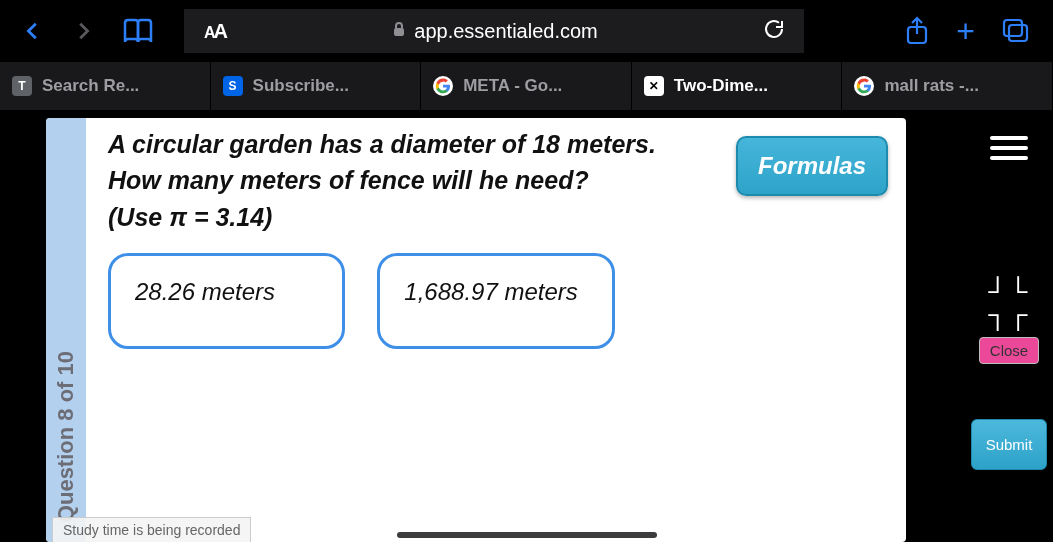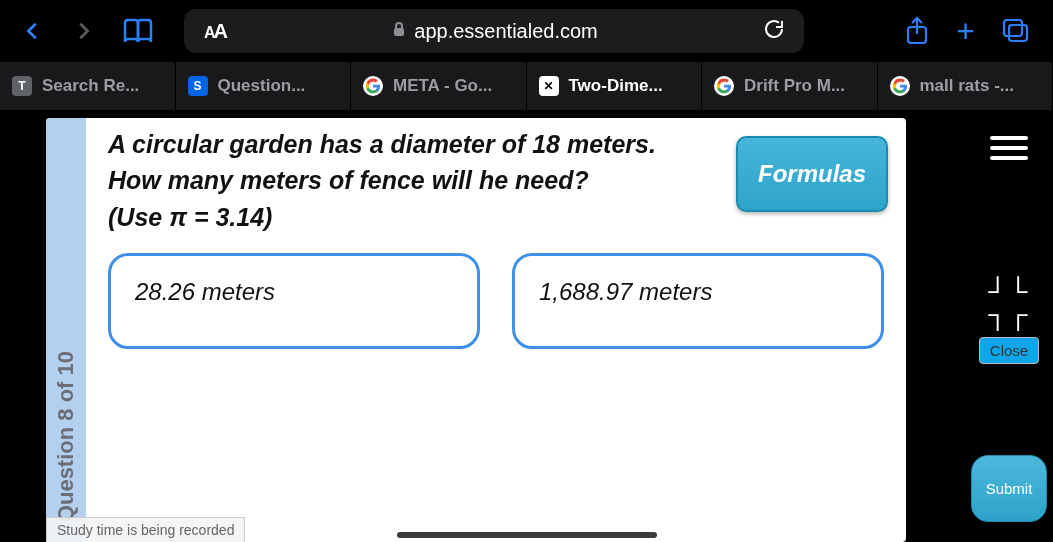--- a/index.html
+++ b/index.html
@@ -26,21 +26,21 @@
   .fwd-arrow path { stroke: #5a5a5e; }
 
   .book-icon { width: 60px; display:flex; justify-content:center; align-items:center; }
   .book-icon svg { stroke:#2d7ff9; }
 
   .url-bar {
     margin-left: 16px;
     flex: 0 0 620px;
     height: 44px;
     background: #1c1c1e;
-    border-radius: 12px;
+    border-radius: 0;
     display: flex;
     align-items: center;
     position: relative;
     color: #fff;
   }
   .aa-btn { padding: 0 20px; font-size: 20px; font-weight: 600; color: #fff; letter-spacing: -2px;}
   .url-center { flex:1; display:flex; justify-content:center; align-items:center; gap:8px;}
   .url-center .lock { color:#8e8e93; font-size:16px; }
   .url-text { color:#fff; font-size:20px; }
   .reload-btn { padding: 0 18px; }
@@ -134,30 +134,30 @@
   .question-text .pi-line { font-weight: 700; }
 
   .formulas-btn {
     position: absolute;
     right: 18px;
     top: 18px;
     background: linear-gradient(#46b6da, #2ea3c9);
     color: #fff;
     font-size: 24px;
     font-weight: 700;
-    padding: 22px 20px;
+    padding: 14px 20px;
     border-radius: 10px;
     border: 2px solid #1d8bae;
     box-shadow: 0 2px 4px rgba(0,0,0,0.3);
   }
 
   .answers {
     margin-top: 18px;
     display: grid;
-    grid-template-columns: 1fr 1fr;
+    grid-template-columns: 1fr 1fr 1fr;
     gap: 24px 32px;
   }
   .answer {
     border: 3px solid #3e8fe8;
     border-radius: 20px;
     padding: 22px 24px 40px 24px;
     font-size: 24px;
     color: #111;
     background: #fff;
     min-height: 96px;
@@ -176,41 +176,41 @@
   .hamburger { color:#fff; display:flex; flex-direction:column; gap:6px; width:38px; }
   .hamburger div { height:4px; background:#fff; border-radius:2px; }
 
   .fullscreen-close {
     margin-top: 120px;
     text-align: center;
   }
   .fs-icon { color:#fff; font-size:26px; letter-spacing:2px; line-height:0.9;}
   .close-btn {
     margin-top: 10px;
-    background: #0ea5e9;
+    background: #ec4899;
     font-size: 15px;
     padding: 4px 10px;
     border-radius: 4px;
     border: 1px solid #bcbcbc;
     color:#333;
   }
 
   .submit-btn {
-    margin-top: 91px;
+    margin-top: 55px;
     background: linear-gradient(#4db8dc, #2da2c9);
     color: #fff;
     font-size: 15px;
-    padding: 24px 14px;
-    border-radius: 17px;
+    padding: 16px 14px;
+    border-radius: 6px;
     border: 1px solid #1d8bae;
   }
 
   .study-note {
     position: absolute;
-    left: 46px;
+    left: 52px;
     bottom: 0;
     background: rgba(244,244,244,0.9);
     color: #666;
     font-size: 14px;
     padding: 4px 10px;
     border: 1px solid #ccc;
     border-bottom: none;
   }
 
   .home-indicator {
@@ -282,21 +282,21 @@
   </div>
 </div>
 
 <div class="tab-strip">
   <div class="tab">
     <div class="tab-icon t">T</div>
     <span>Search Re...</span>
   </div>
   <div class="tab">
     <div class="tab-icon s">S</div>
-    <span>Question...</span>
+    <span>Subscribe...</span>
   </div>
   <div class="tab">
     <div class="tab-icon gc">
       <svg viewBox="0 0 48 48">
           <path fill="#4285F4" d="M45 24.5c0-1.6-.1-3.1-.4-4.5H24v8.5h11.8c-.5 2.8-2 5.1-4.3 6.7v5.6h7C42.6 37 45 31.3 45 24.5z"></path>
           <path fill="#34A853" d="M24 46c5.8 0 10.7-1.9 14.3-5.2l-7-5.6c-2 1.3-4.5 2.1-7.3 2.1-5.6 0-10.4-3.8-12.1-8.9H4.7v5.8C8.3 41.3 15.6 46 24 46z"></path>
           <path fill="#FBBC05" d="M11.9 28.4c-.4-1.3-.7-2.7-.7-4.1s.2-2.8.7-4.1v-5.8H4.7C3.2 17.4 2.4 20.6 2.4 24s.8 6.6 2.3 9.6l7.2-5.2z"></path>
           <path fill="#EA4335" d="M24 10.7c3.2 0 6 .9 8.2 2.7l6.2-6.2C34.7 3.6 29.8 1.7 24 1.7 15.6 1.7 8.3 6.4 4.7 14.4l7.2 5.8c1.7-5.1 6.5-8.9 12.1-8.9z"></path>
         </svg>
     </div>
@@ -308,31 +308,20 @@
   </div>
   <div class="tab">
     <div class="tab-icon gc">
       <svg viewBox="0 0 48 48">
           <path fill="#4285F4" d="M45 24.5c0-1.6-.1-3.1-.4-4.5H24v8.5h11.8c-.5 2.8-2 5.1-4.3 6.7v5.6h7C42.6 37 45 31.3 45 24.5z"></path>
           <path fill="#34A853" d="M24 46c5.8 0 10.7-1.9 14.3-5.2l-7-5.6c-2 1.3-4.5 2.1-7.3 2.1-5.6 0-10.4-3.8-12.1-8.9H4.7v5.8C8.3 41.3 15.6 46 24 46z"></path>
           <path fill="#FBBC05" d="M11.9 28.4c-.4-1.3-.7-2.7-.7-4.1s.2-2.8.7-4.1v-5.8H4.7C3.2 17.4 2.4 20.6 2.4 24s.8 6.6 2.3 9.6l7.2-5.2z"></path>
           <path fill="#EA4335" d="M24 10.7c3.2 0 6 .9 8.2 2.7l6.2-6.2C34.7 3.6 29.8 1.7 24 1.7 15.6 1.7 8.3 6.4 4.7 14.4l7.2 5.8c1.7-5.1 6.5-8.9 12.1-8.9z"></path>
         </svg>
     </div>
-    <span>Drift Pro M...</span>
-  </div>
-  <div class="tab">
-    <div class="tab-icon gc">
-      <svg viewBox="0 0 48 48">
-          <path fill="#4285F4" d="M45 24.5c0-1.6-.1-3.1-.4-4.5H24v8.5h11.8c-.5 2.8-2 5.1-4.3 6.7v5.6h7C42.6 37 45 31.3 45 24.5z"></path>
-          <path fill="#34A853" d="M24 46c5.8 0 10.7-1.9 14.3-5.2l-7-5.6c-2 1.3-4.5 2.1-7.3 2.1-5.6 0-10.4-3.8-12.1-8.9H4.7v5.8C8.3 41.3 15.6 46 24 46z"></path>
-          <path fill="#FBBC05" d="M11.9 28.4c-.4-1.3-.7-2.7-.7-4.1s.2-2.8.7-4.1v-5.8H4.7C3.2 17.4 2.4 20.6 2.4 24s.8 6.6 2.3 9.6l7.2-5.2z"></path>
-          <path fill="#EA4335" d="M24 10.7c3.2 0 6 .9 8.2 2.7l6.2-6.2C34.7 3.6 29.8 1.7 24 1.7 15.6 1.7 8.3 6.4 4.7 14.4l7.2 5.8c1.7-5.1 6.5-8.9 12.1-8.9z"></path>
-        </svg>
-    </div>
     <span>mall rats -...</span>
   </div>
 </div>
 
 <div class="content-wrap">
 
   <div class="question-panel">
     <div class="question-sidebar">
       <span>Question 8 of 10</span>
     </div>

